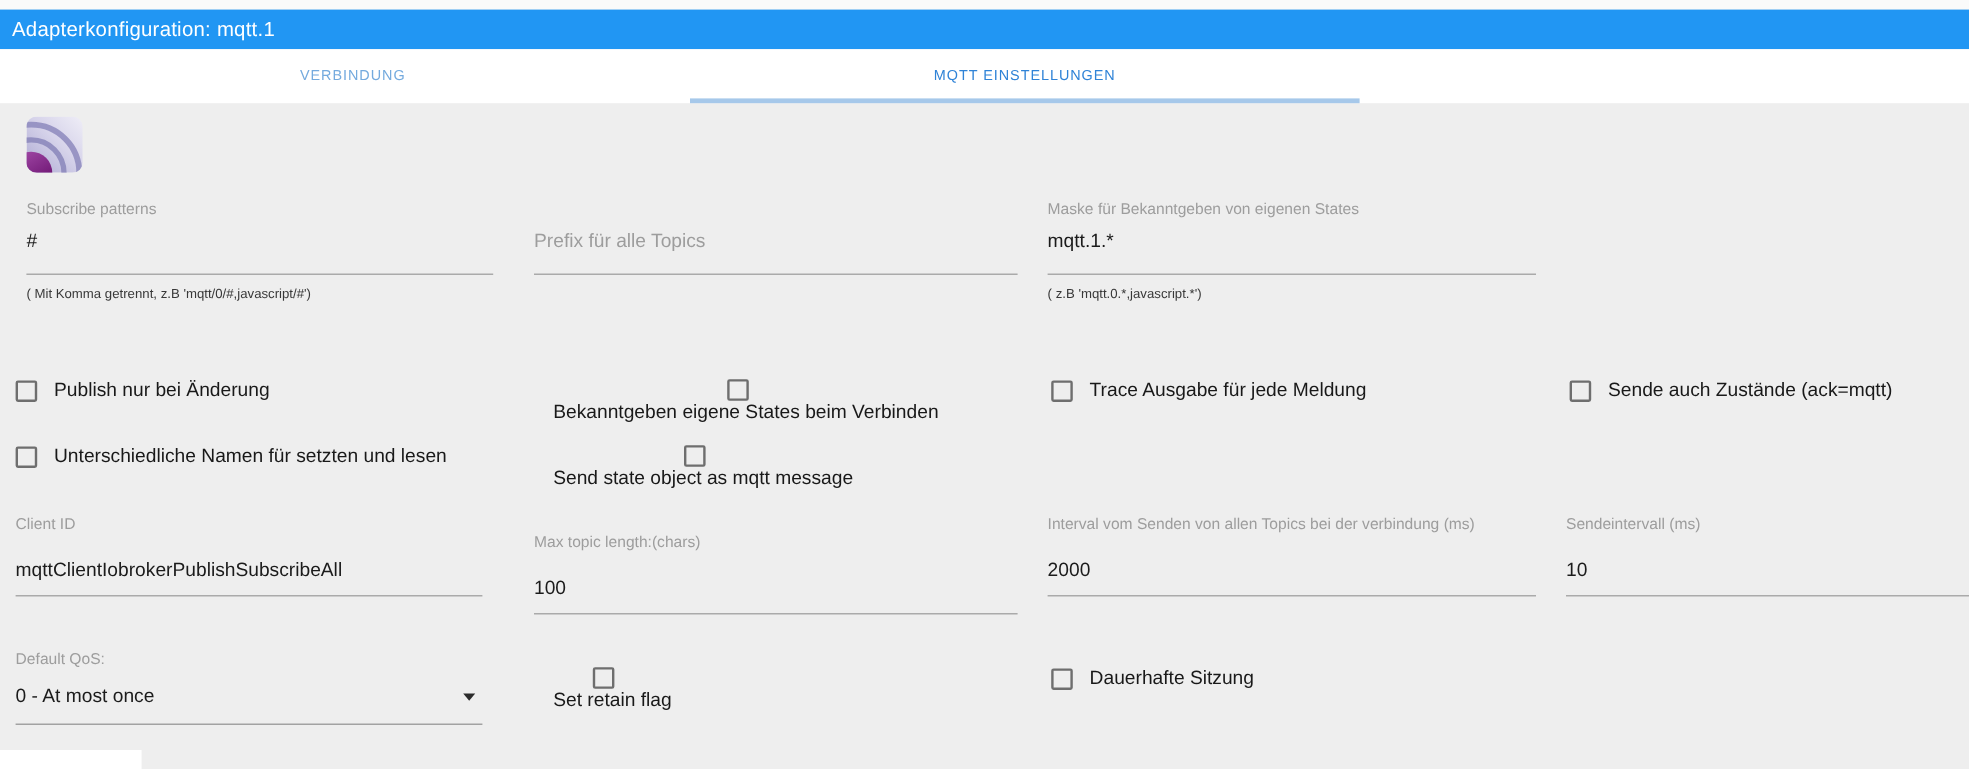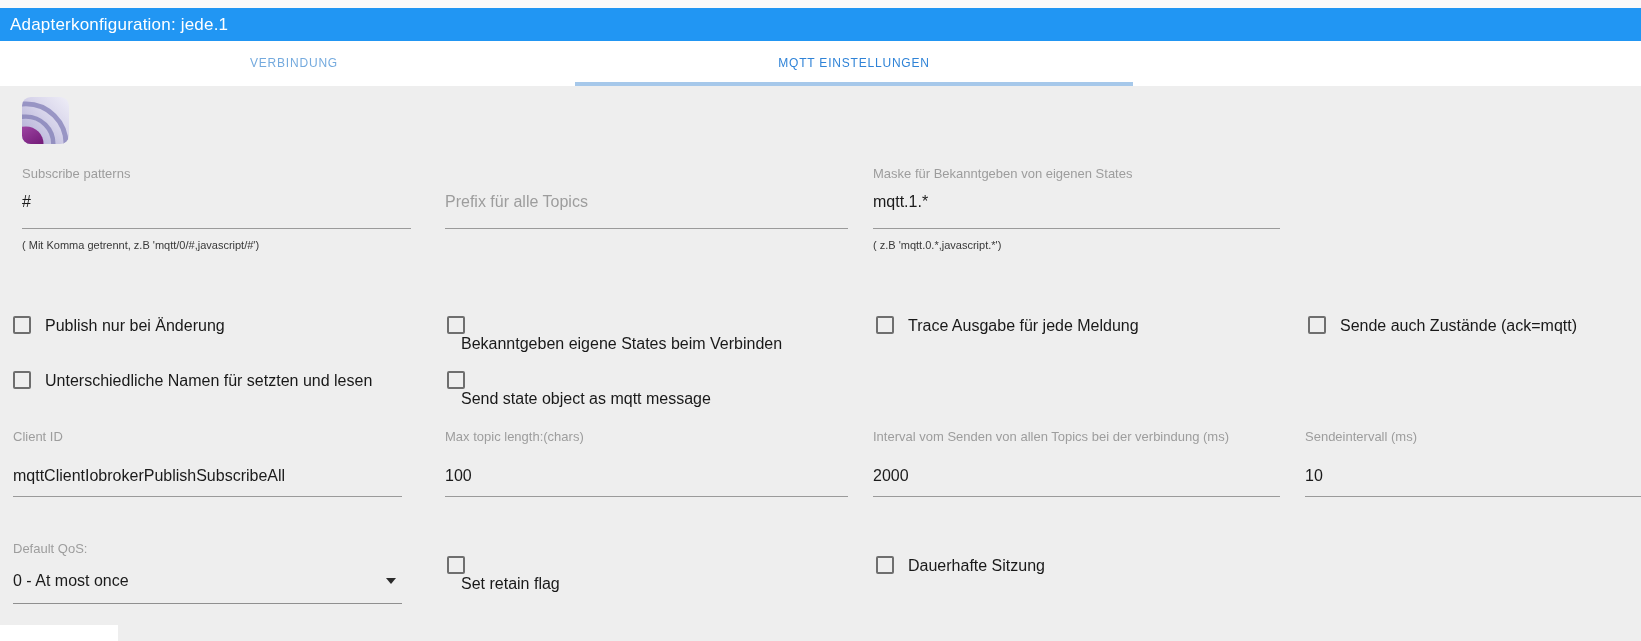--- a/index.html
+++ b/index.html
@@ -28,50 +28,50 @@
   .f-input{display:block;width:100%;box-sizing:border-box;font-family:inherit;font-size:16px;line-height:20px;height:37px;
            padding:0 0 16px 0;border:none;border-bottom:1px solid #9a9a9a;border-radius:0;background:transparent;color:#1b1b1b;outline:none;}
   .f-input::placeholder{color:#9d9d9d;opacity:1;}
   .row2 .f-input{padding-bottom:8px;height:34px;}
   .f-help{font-size:11px;line-height:15px;color:#383838;margin-top:9px;}
 
   .fA1{left:22px;top:166px;width:389px;}
   .fA2{left:445px;top:166px;width:403px;}
   .fA3{left:873px;top:166px;width:407px;}
   .fB1{left:13px;top:429px;width:389px;}
-  .fB2{left:445px;top:429px;width:403px;}
+  .fB2{left:445px;top:444px;width:403px;}
   .fB3{left:873px;top:429px;width:407px;}
   .fB4{left:1305px;top:429px;width:336px;}
   .fC1{left:13px;top:541px;width:389px;}
   .fC1 .f-label{margin-bottom:14px;}
 
   
   .select{position:relative;height:20px;padding-bottom:12px;border-bottom:1px solid #8f8f8f;cursor:pointer;}
   .select-value{font-size:16px;line-height:20px;color:#1b1b1b;}
   .select-arrow{position:absolute;right:6px;top:7px;width:0;height:0;border-left:5px solid transparent;
                 border-right:5px solid transparent;border-top:6px solid #2b2b2b;}
 
   
-  .check{position:absolute;display:flex;align-items:flex-start;cursor:pointer;}
+  .check{position:absolute;display:flex;align-items:center;cursor:pointer;}
   .box{flex:0 0 auto;width:14px;height:14px;border:2px solid #6e6e6e;border-radius:2px;background:transparent;}
   .check-label{margin-left:14px;font-size:16px;line-height:19px;color:#191919;white-space:nowrap;}
   .ck-r1{top:316px;} .ck-r2{top:371px;} .ck-r3{top:556px;}
   .ck-c1{left:13px;} .ck-c2{left:447px;flex-direction:column;} .ck-c3{left:876px;} .ck-c4{left:1308px;}
 
   .bottom-patch{position:absolute;left:0;top:625px;width:118px;height:16px;background:#ffffff;}
 </style>
 </head>
 <body>
 
 <div class="screen">
 
   <div class="top-strip"></div>
 
   <div class="titlebar">
-    <span class="title">Adapterkonfiguration: jede.1</span>
+    <span class="title">Adapterkonfiguration: mqtt.1</span>
   </div>
 
   <div class="tabbar">
     <div class="tab t1">VERBINDUNG</div>
     <div class="tab t2">MQTT EINSTELLUNGEN</div>
     <div class="tab-indicator"></div>
   </div>
 
   <div class="adapter-icon">
     <svg width="47" height="47" viewBox="0 0 48 48" aria-hidden="true">

